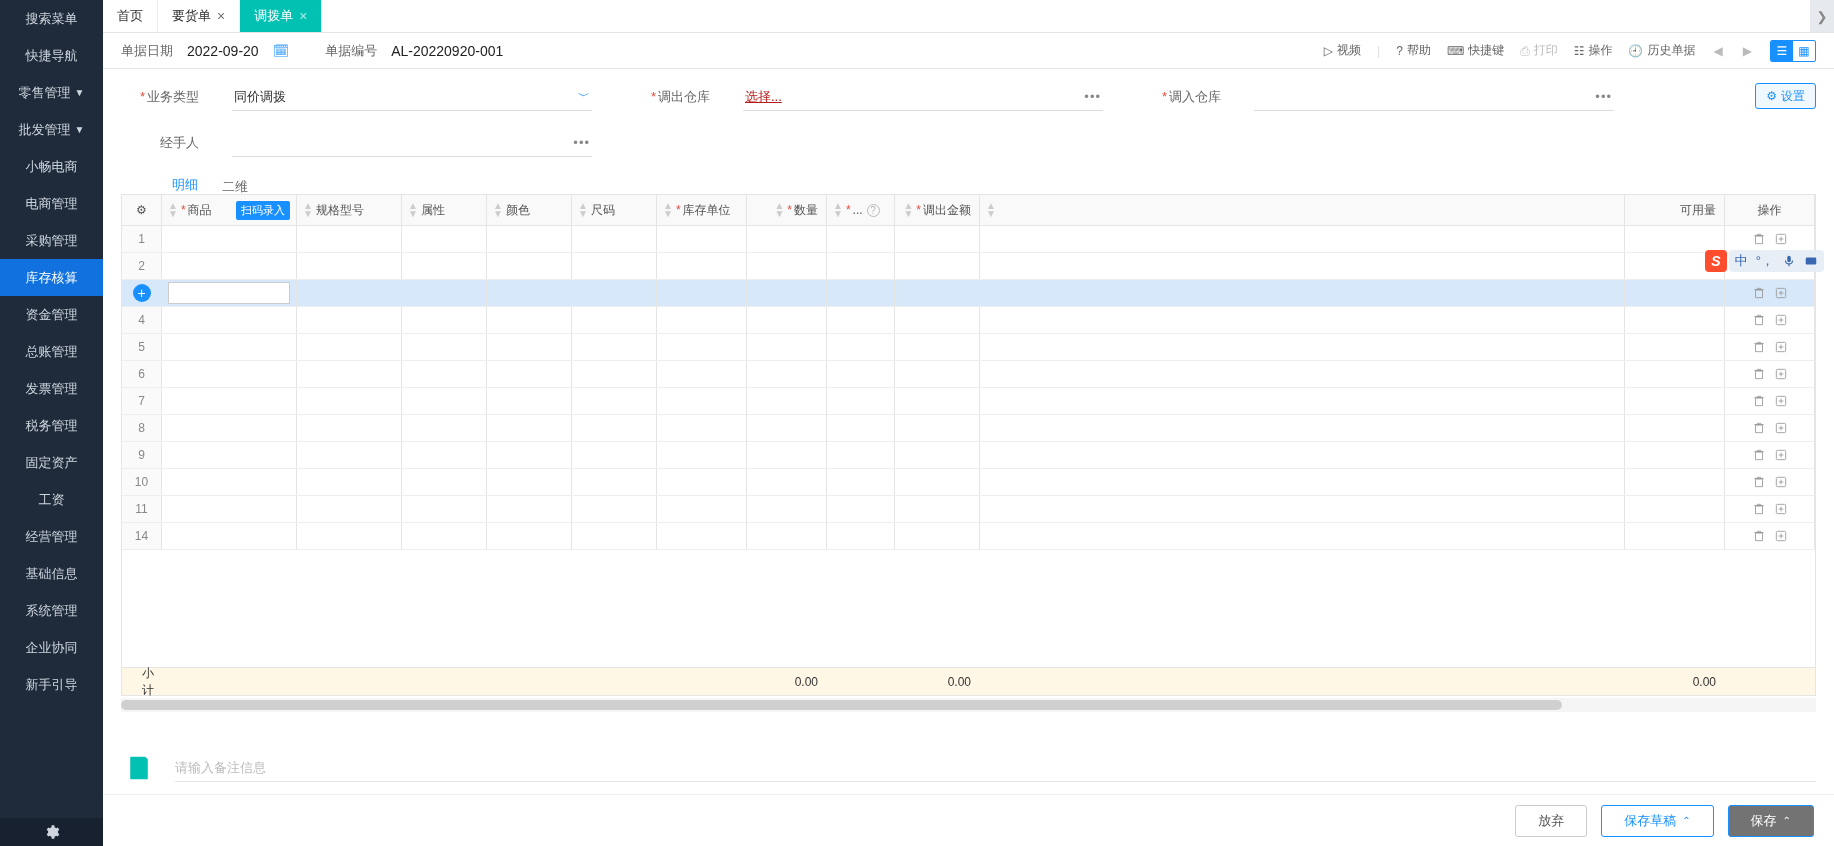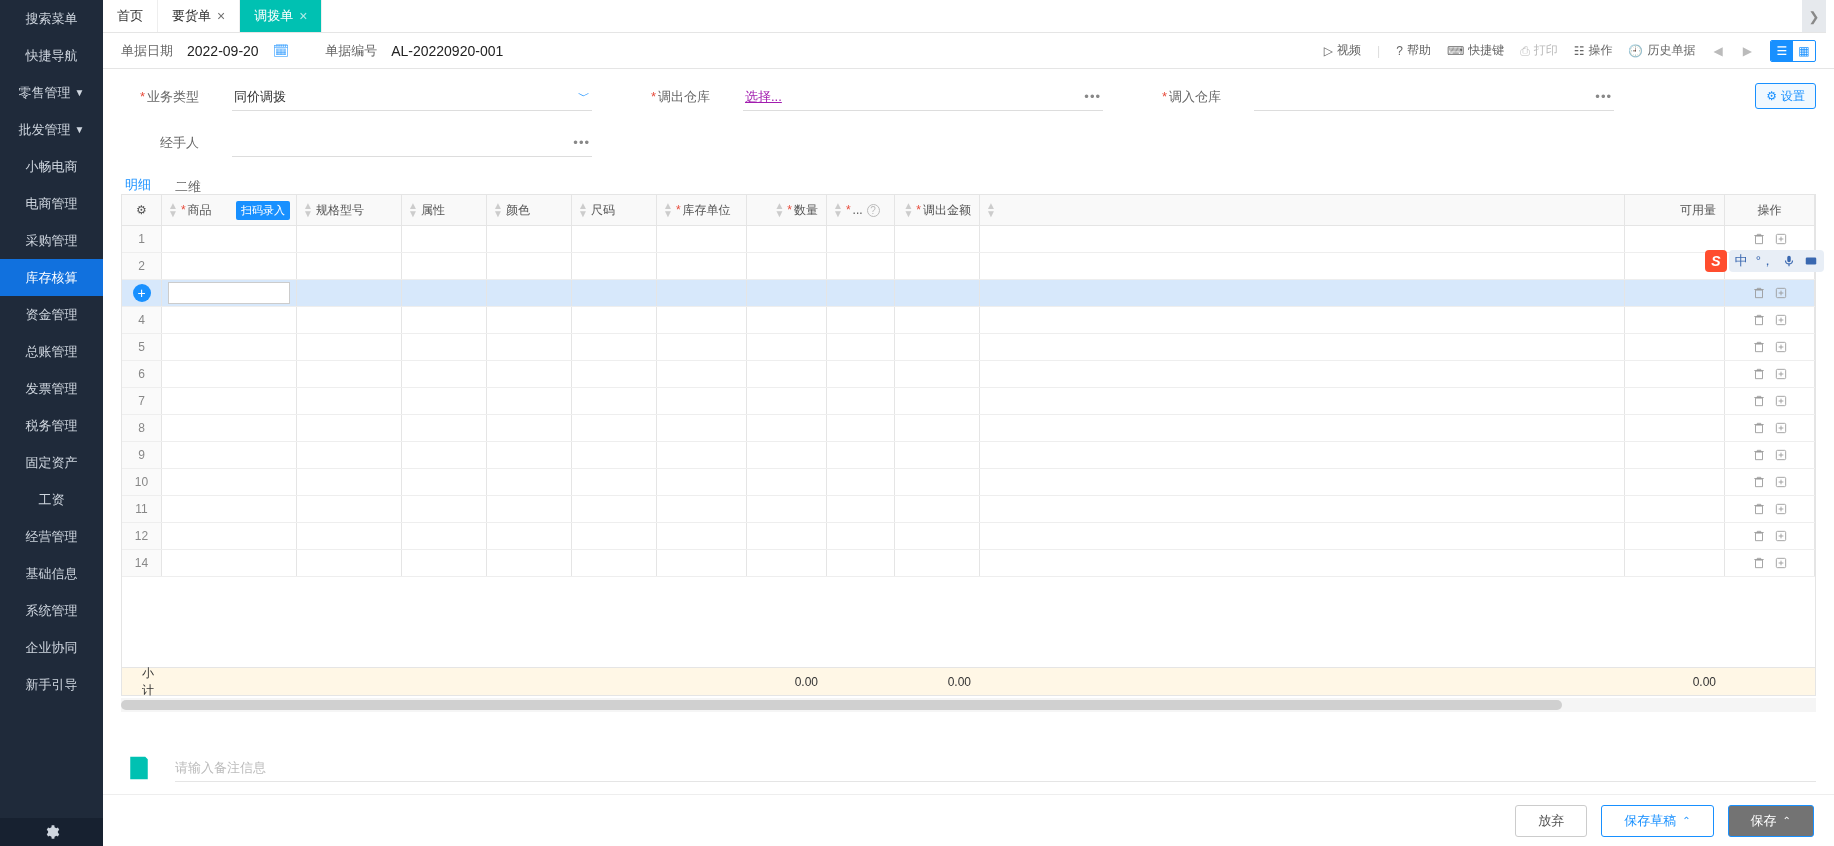--- a/index.html
+++ b/index.html
@@ -7,21 +7,21 @@
 
 
 .sidebar { position:absolute; left:0; top:0; width:103px; height:100%; background:#1f2a3a; color:#cfd6df; display:flex; flex-direction:column; }
 .sidebar-item { height:37px; display:flex; align-items:center; justify-content:center; cursor:pointer; font-size:13px; position:relative; gap:4px;}
 .sidebar-item.active { background:#1171de; color:#fff; }
 .sidebar-item .caret { font-size:10px; }
 .sidebar-gear { height:28px; background:#172130; display:flex; align-items:center; justify-content:center; margin-top:auto; }
 .sidebar-gear svg{ width:16px;height:16px;fill:#cfd6df;}
 
 
-.tabsbar { position:absolute; left:103px; top:0; right:8px; height:33px; border-bottom:1px solid #e5e5e5; display:flex; align-items:stretch; }
+.tabsbar { position:absolute; left:103px; top:0; right:0; height:33px; border-bottom:1px solid #e5e5e5; display:flex; align-items:stretch; }
 .tab { padding:0 14px; display:flex; align-items:center; gap:6px; font-size:13px; color:#333; cursor:pointer; border-right:1px solid #eee;}
 .tab.active { background:#00c1b2; color:#fff; }
 .tab .close { font-size:14px; opacity:.7; cursor:pointer;}
 .tabsbar .expand { margin-left:auto; width:24px; background:#e6e9ed; display:flex; align-items:center; justify-content:center; color:#888; cursor:pointer;}
 
 
 .dochead { position:absolute; left:103px; top:33px; right:0; height:36px; border-bottom:1px solid #e5e5e5; display:flex; align-items:center; padding:0 18px; gap:14px; }
 .lbl { color:#666; font-size:13px;text-align:center;}
 .val { color:#222; font-size:14px;}
 .cal-icon{ color:#1890ff;}
@@ -37,27 +37,27 @@
 
 
 .formarea { position:absolute; left:103px; top:69px; right:0; padding:14px 18px 4px; }
 .form-row{ display:flex; gap:40px; flex-wrap:wrap; align-items:flex-start; margin-bottom:18px;}
 .field{ display:flex; align-items:center; }
 .field .flabel{ width:86px; text-align:right; color:#666; padding-right:8px; font-size:13px;}
 .field .req{ color:#e74c3c; margin-right:2px;}
 .finput{ width:360px; height:28px; border:none; border-bottom:1px solid #ddd; background:transparent; padding:0 22px 0 2px; font-size:13px; position:relative; display:flex; align-items:center;margin-left:25px;}
 .finput .sel-caret{ position:absolute; right:2px; color:#1890ff; font-size:12px;}
 .finput .dots{ position:absolute; right:2px; color:#888; letter-spacing:1px; cursor:pointer;}
-.finput .ph{ color:#a21caf;text-decoration:underline;}
+.finput .ph{ color:#b91c1c;text-decoration:underline;}
 .settings-btn{ margin-left:auto; border:1px solid #1890ff; color:#1890ff; background:#f0f8ff; height:26px; padding:0 10px; border-radius:3px; display:flex; align-items:center; gap:4px; cursor:pointer; font-size:12px;}
 
 
 .subtabs{ display:flex; gap:24px; border-bottom:1px solid #e5e5e5; height:30px; align-items:flex-end; padding-left:4px;}
 .subtab{ padding-bottom:8px; cursor:pointer; color:#666;}
-.subtab.on{ color:#1890ff; border-bottom:2px solid #1890ff; font-weight:500;}
+.subtab.on{ color:#1890ff; border-bottom:2px solid #1890ff; font-weight:500;margin-left:47px;}
 
 
 .tablewrap{ position:absolute; left:121px; right:18px; top:194px; bottom:150px; border:1px solid #e5e5e5;}
 .thead{ display:flex; height:31px; background:#f9f9f9; border-bottom:1px solid #e5e5e5; font-size:12px; color:#555;}
 .th, .td{ border-right:1px solid #e5e5e5; display:flex; align-items:center; padding:0 6px; position:relative;}
 .th .sort{ color:#ccc; font-size:10px; line-height:8px; margin-right:3px; display:flex; flex-direction:column;}
 .th .req{ color:#e74c3c; margin-right:2px;}
 .gear-cell{ justify-content:center;}
 .scan-btn{ margin-left:auto; background:#1890ff; color:#fff; font-size:11px; padding:2px 5px; border-radius:2px; cursor:pointer;}
 .help-ic{ width:13px;height:13px;border:1px solid #bbb;border-radius:50%;font-size:10px;color:#bbb;display:inline-flex;align-items:center;justify-content:center;margin-left:4px;}
@@ -617,43 +617,20 @@
           <svg viewBox="0 0 24 24">
             <path d="M6 7h12v13H6zM9 4h6v2H9zM4 6h16" stroke-width="1.5"></path>
           </svg>
           <svg viewBox="0 0 24 24">
             <rect x="4" y="4" width="16" height="16" rx="2" stroke-width="1.5"></rect>
             <path d="M12 8v8M8 12h8" stroke-width="1.5"></path>
           </svg>
         </div>
       </div>
       <div class="trow">
-        <div class="td c0 rownum">12</div>
-        <div class="td c1"></div>
-        <div class="td c2"></div>
-        <div class="td c3"></div>
-        <div class="td c4"></div>
-        <div class="td c5"></div>
-        <div class="td c6"></div>
-        <div class="td c7"></div>
-        <div class="td c8"></div>
-        <div class="td c9"></div>
-        <div class="td c10"></div>
-        <div class="td c11"></div>
-        <div class="td c12 ops-cell">
-          <svg viewBox="0 0 24 24">
-            <path d="M6 7h12v13H6zM9 4h6v2H9zM4 6h16" stroke-width="1.5"></path>
-          </svg>
-          <svg viewBox="0 0 24 24">
-            <rect x="4" y="4" width="16" height="16" rx="2" stroke-width="1.5"></rect>
-            <path d="M12 8v8M8 12h8" stroke-width="1.5"></path>
-          </svg>
-        </div>
-      </div>
-      <div class="trow">
         <div class="td c0 rownum">14</div>
         <div class="td c1"></div>
         <div class="td c2"></div>
         <div class="td c3"></div>
         <div class="td c4"></div>
         <div class="td c5"></div>
         <div class="td c6"></div>
         <div class="td c7"></div>
         <div class="td c8"></div>
         <div class="td c9"></div>

